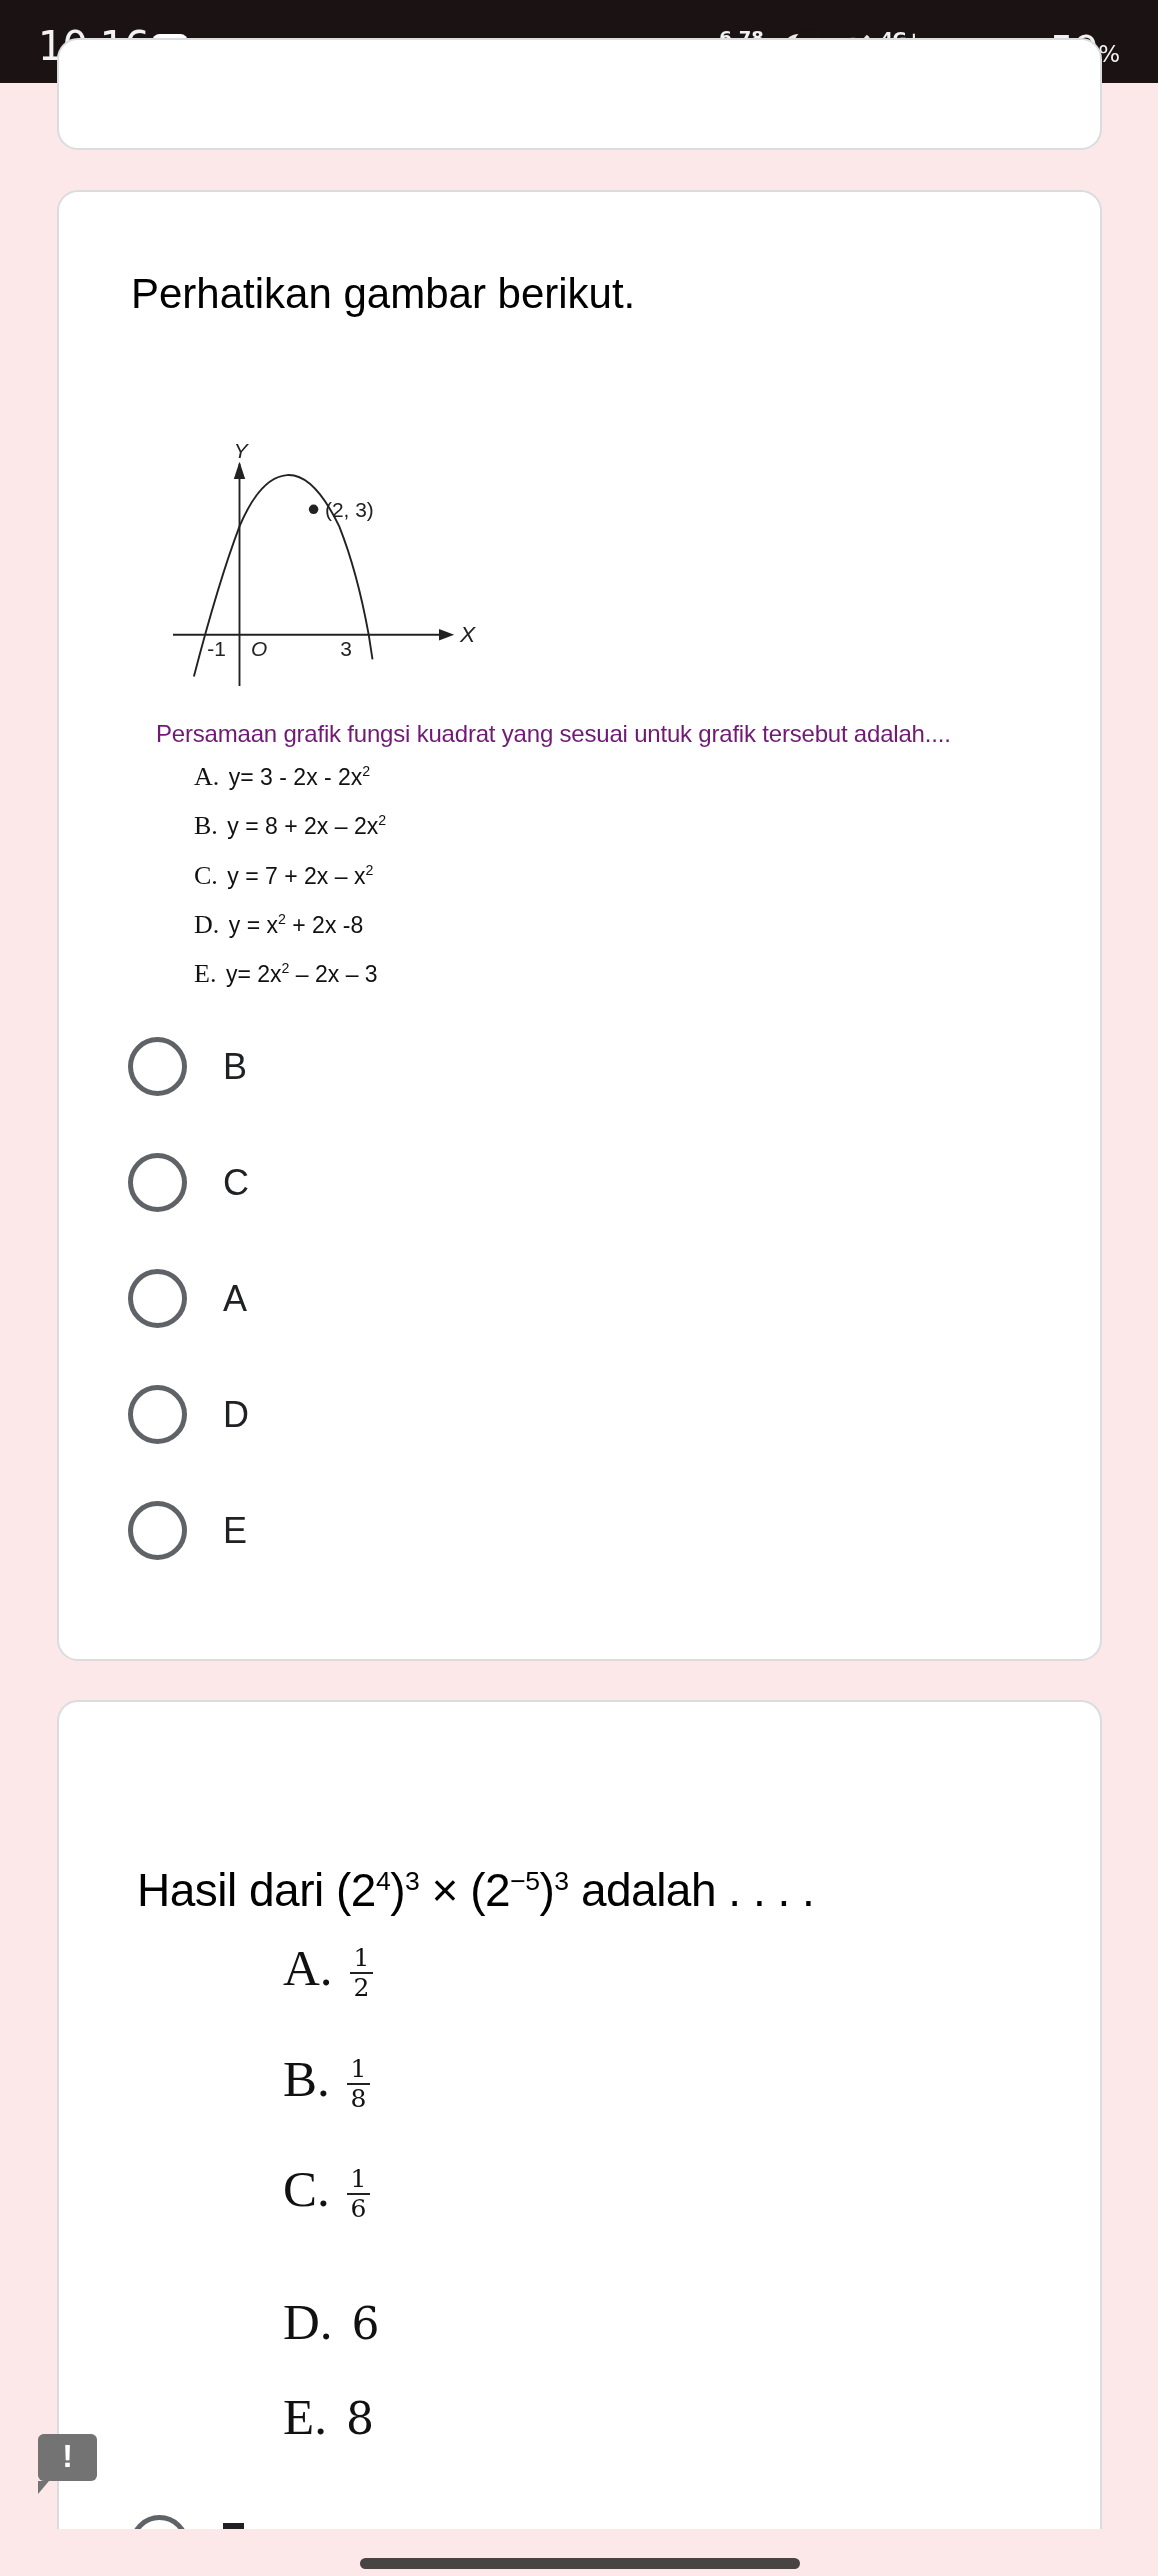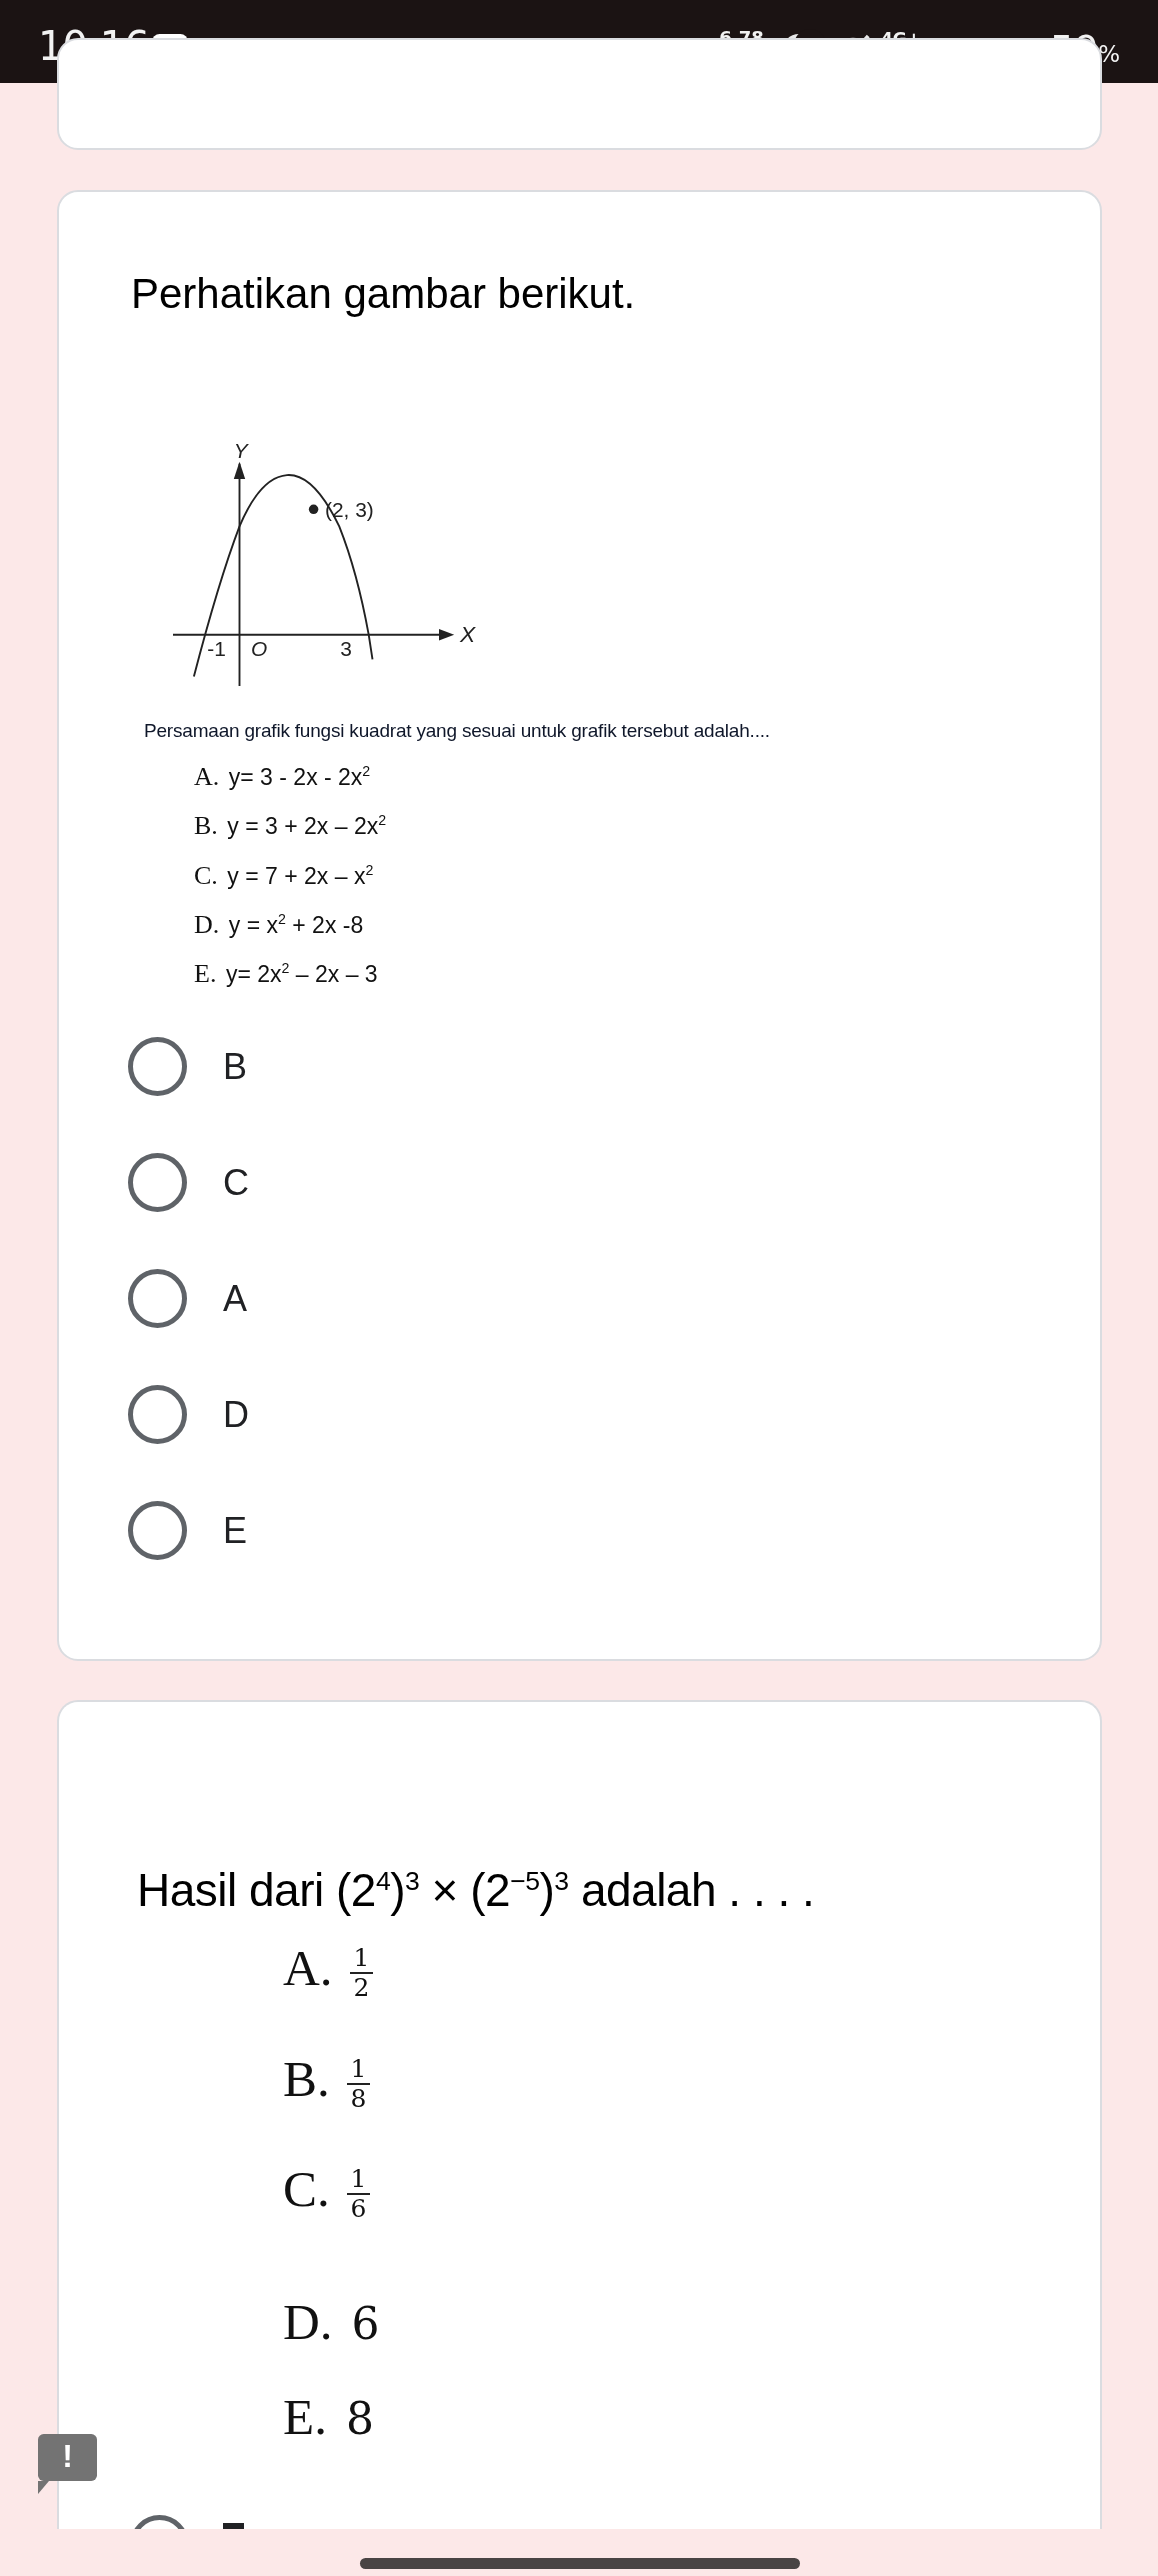--- a/index.html
+++ b/index.html
@@ -26,21 +26,21 @@
   .sb-pct { position: absolute; left: 1050px; top: 26.6px; font-size: 38px; font-family: "DejaVu Sans", sans-serif; }
   .sb-pct small { font-size: 23px; }
 
   .card { position: absolute; left: 57px; width: 1045px; background: #fff; border: 2.8px solid #dadce0; border-radius: 21px; }
   .card-top { top: 38px; height: 112px; }
   .card-q1 { top: 190px; height: 1471px; }
   .card-q2 { top: 1700px; height: 855px; border-bottom: none; border-bottom-left-radius: 0; border-bottom-right-radius: 0; padding-left: 44px; }
 
   .q-title { position: absolute; left: 72px; top: 78px; font-size: 42px; color: #000000; }
   .graph { position: absolute; left: 95px; top: 228px; width: 323px; height: 266px; }
-  .q-text { position: absolute; left: 85px; top: 528px; font-size: 19px; color: #0f172a; white-space: nowrap; letter-spacing: -0.2px; }
+  .q-text { position: absolute; left: 97px; top: 528px; font-size: 24px; color: #701a75; white-space: nowrap; letter-spacing: -0.2px; }
   .img-opt { position: absolute; left: 135px; font-size: 23px; color: #111; white-space: nowrap; }
   .img-opt .ltr { font-family: "Liberation Serif", serif; font-size: 26px; margin-right: 9.5px; }
   .img-opt sup { font-size: 14.2px; }
 
   .radio-row { position: absolute; left: 69px; height: 66px; width: 855px; }
   .radio-circle { position: absolute; left: 0; top: 3.8px; width: 59px; height: 59px; border-radius: 50%; border: 5.7px solid #5f6368; }
   .radio-label { position: absolute; left: 95px; top: 13.3px; font-size: 36px; color: #202124; font-family: "Liberation Sans", sans-serif; }
 
   .q2-text { position: absolute; left: 78px; top: 161px; font-size: 46px; color: #000; white-space: nowrap; letter-spacing: -0.5px; }
   .q2-text sup { font-size: 26.6px; }
@@ -111,21 +111,21 @@
     <text x="196" y="248" font-family="Liberation Sans, sans-serif" font-size="22" fill="#222">3</text>
 
     <path d="M42 270 Q68 170 90 112 Q112 60 140 58 Q168 56 195 112 Q214 160 226 226 L230 252" fill="none" stroke="#222" stroke-width="2"></path>
     <circle cx="168" cy="94" r="5" fill="#222"></circle>
     <text x="180" y="102" font-family="Liberation Sans, sans-serif" font-size="22" fill="#222">(2, 3)</text>
   </svg>
 
   <div class="q-text">Persamaan grafik fungsi kuadrat yang sesuai untuk grafik tersebut adalah....</div>
 
   <div class="img-opt" style="top:570px"><span class="ltr">A.</span><span>y= 3 - 2x - 2x</span><sup>2</sup></div>
-  <div class="img-opt" style="top:619px"><span class="ltr">B.</span><span>y = 3 + 2x – 2x</span><sup>2</sup></div>
+  <div class="img-opt" style="top:619px"><span class="ltr">B.</span><span>y = 8 + 2x – 2x</span><sup>2</sup></div>
   <div class="img-opt" style="top:669px"><span class="ltr">C.</span><span>y = 7 + 2x – x</span><sup>2</sup></div>
   <div class="img-opt" style="top:718px"><span class="ltr">D.</span><span>y = x</span><sup>2</sup><span> + 2x -8</span></div>
   <div class="img-opt" style="top:767px"><span class="ltr">E.</span><span>y= 2x</span><sup>2</sup><span> – 2x – 3</span></div>
 
   <div class="radio-row" style="top:841px">
     <span class="radio-circle"></span>
     <span class="radio-label">B</span>
   </div>
   <div class="radio-row" style="top:957px">
     <span class="radio-circle"></span>

